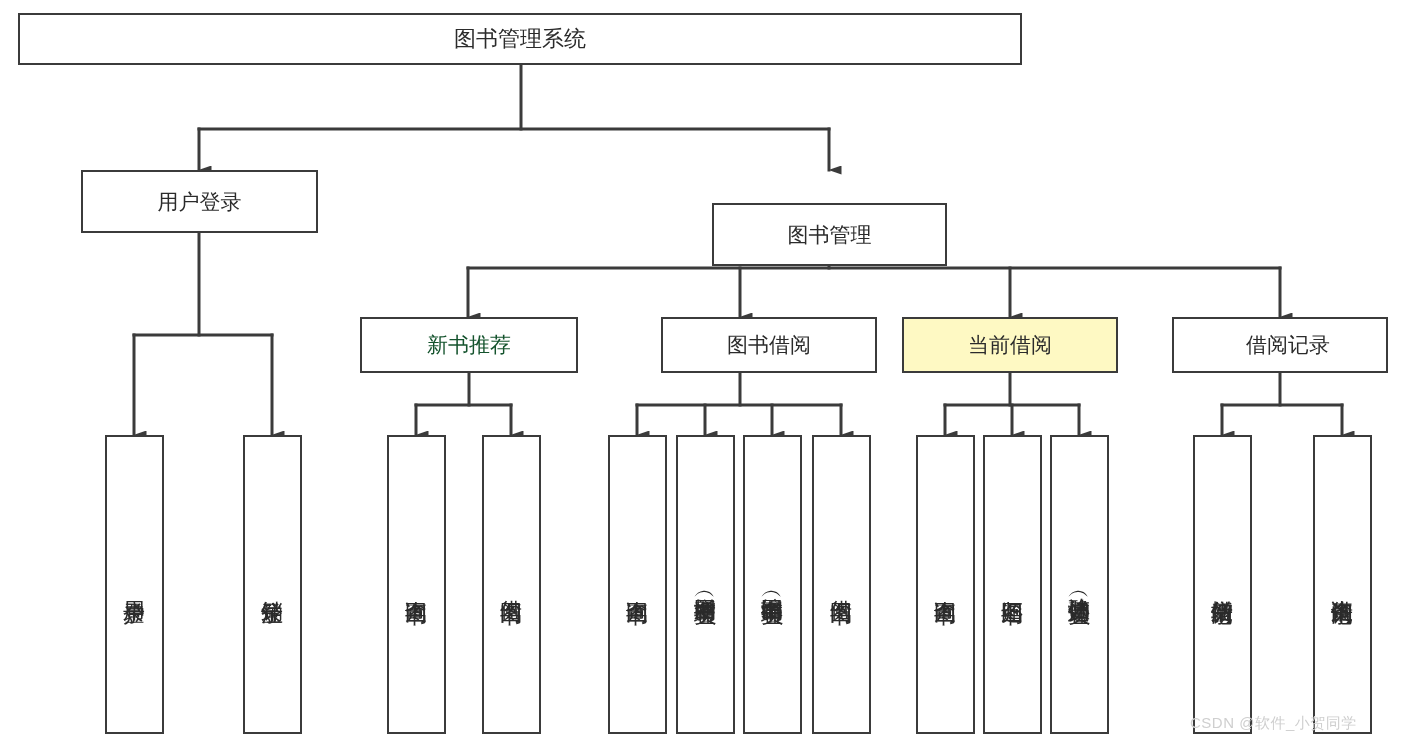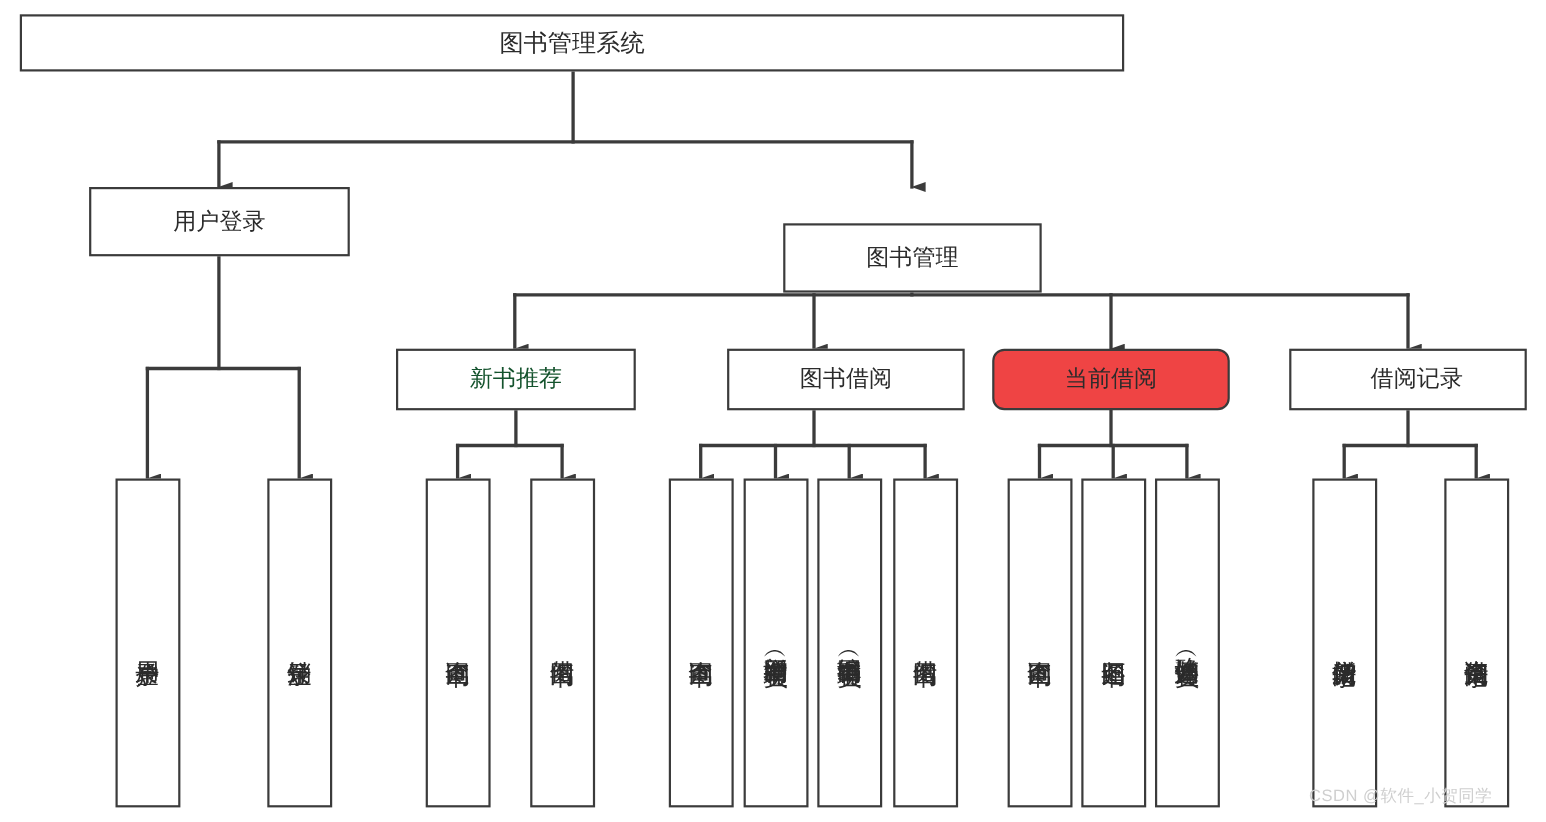--- a/index.html
+++ b/index.html
@@ -122,21 +122,21 @@
       </div>
       <div class="node-box" style="left: 712px; top: 170px; width: 235px; height: 63px; border-color: rgb(59, 59, 59); background: rgb(255, 255, 255); margin-top: 33px;">
         <span class="node-label h-label" style="color: rgb(43, 43, 43);">图书管理</span>
       </div>
       <div class="node-box" style="left: 360px; top: 317px; width: 218px; height: 56px; border-color: rgb(59, 59, 59); background: rgb(255, 255, 255);">
         <span class="node-label h-label" style="color: #14532d;">新书推荐</span>
       </div>
       <div class="node-box" style="left: 632px; top: 317px; width: 216px; height: 56px; border-color: rgb(59, 59, 59); background: rgb(255, 255, 255); margin-left: 29px;">
         <span class="node-label h-label" style="color: rgb(43, 43, 43);">图书借阅</span>
       </div>
-      <div class="node-box" style="left: 902px; top: 317px; width: 216px; height: 56px; border-color: rgb(59, 59, 59); background: #ef4444; border-radius: 11px;">
+      <div class="node-box" style="left: 902px; top: 317px; width: 216px; height: 56px; border-color: rgb(59, 59, 59); background: #fef9c3;">
         <span class="node-label h-label" style="color: rgb(43, 43, 43);">当前借阅</span>
       </div>
       <div class="node-box" style="left: 1172px; top: 317px; width: 216px; height: 56px; border-color: rgb(59, 59, 59); background: rgb(255, 255, 255); padding-left: 16px;">
         <span class="node-label h-label" style="color: rgb(43, 43, 43);">借阅记录</span>
       </div>
       <div class="node-box" style="left: 105px; top: 435px; width: 59px; height: 299px; border-color: rgb(59, 59, 59); background: rgb(255, 255, 255);">
         <span class="node-label v-label" style="color: rgb(43, 43, 43);">用户登录</span>
       </div>
       <div class="node-box" style="left: 243px; top: 435px; width: 59px; height: 299px; border-color: rgb(59, 59, 59); background: rgb(255, 255, 255);">
         <span class="node-label v-label" style="color: rgb(43, 43, 43);">注销登录</span>

